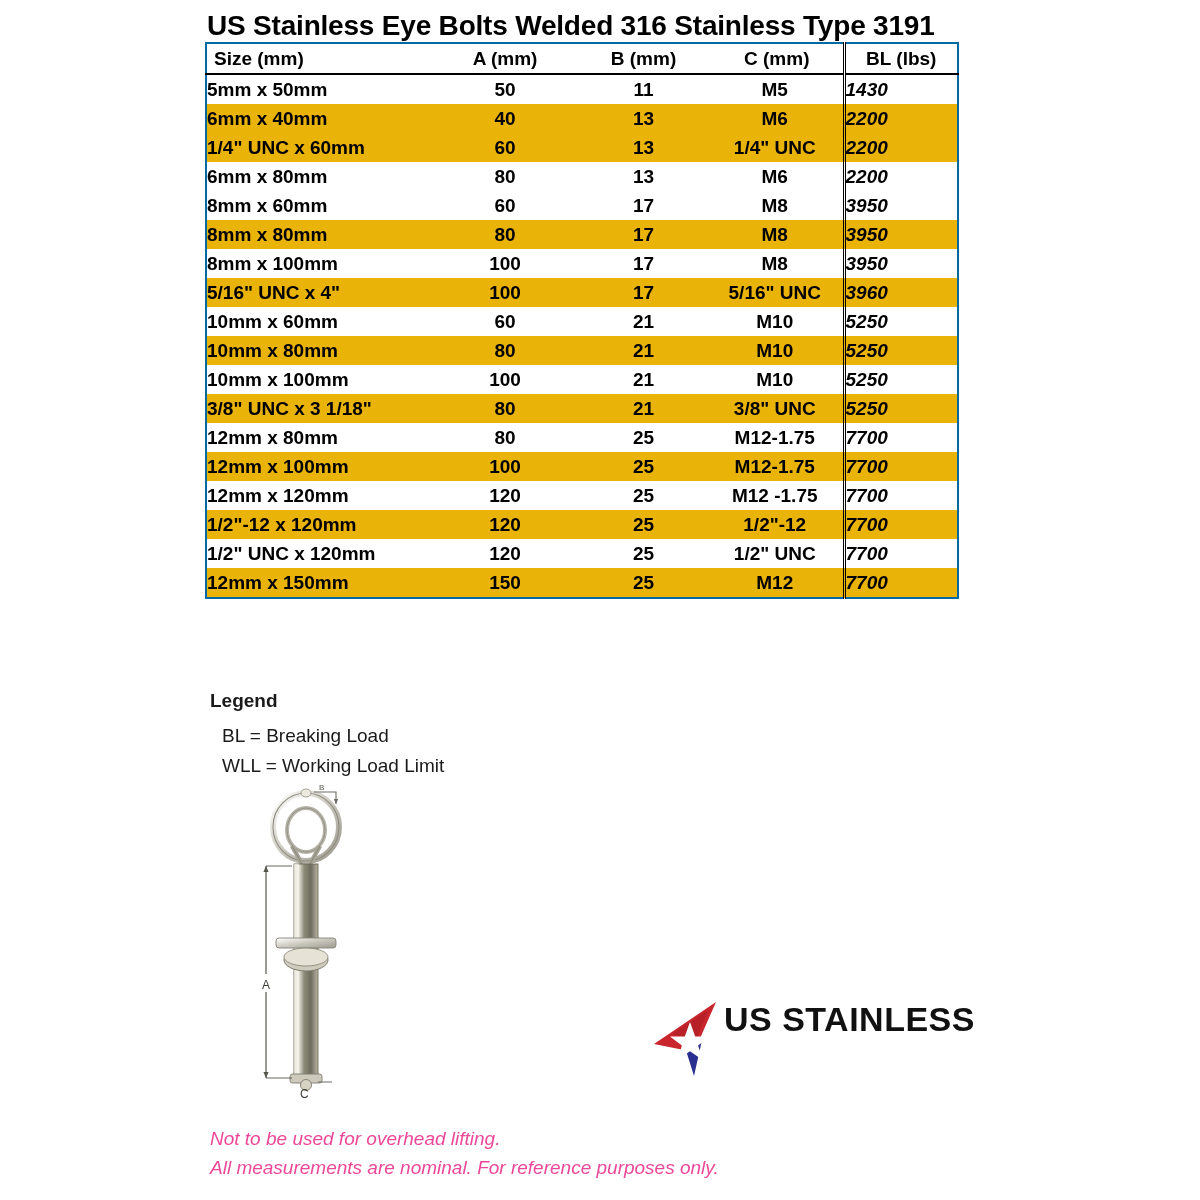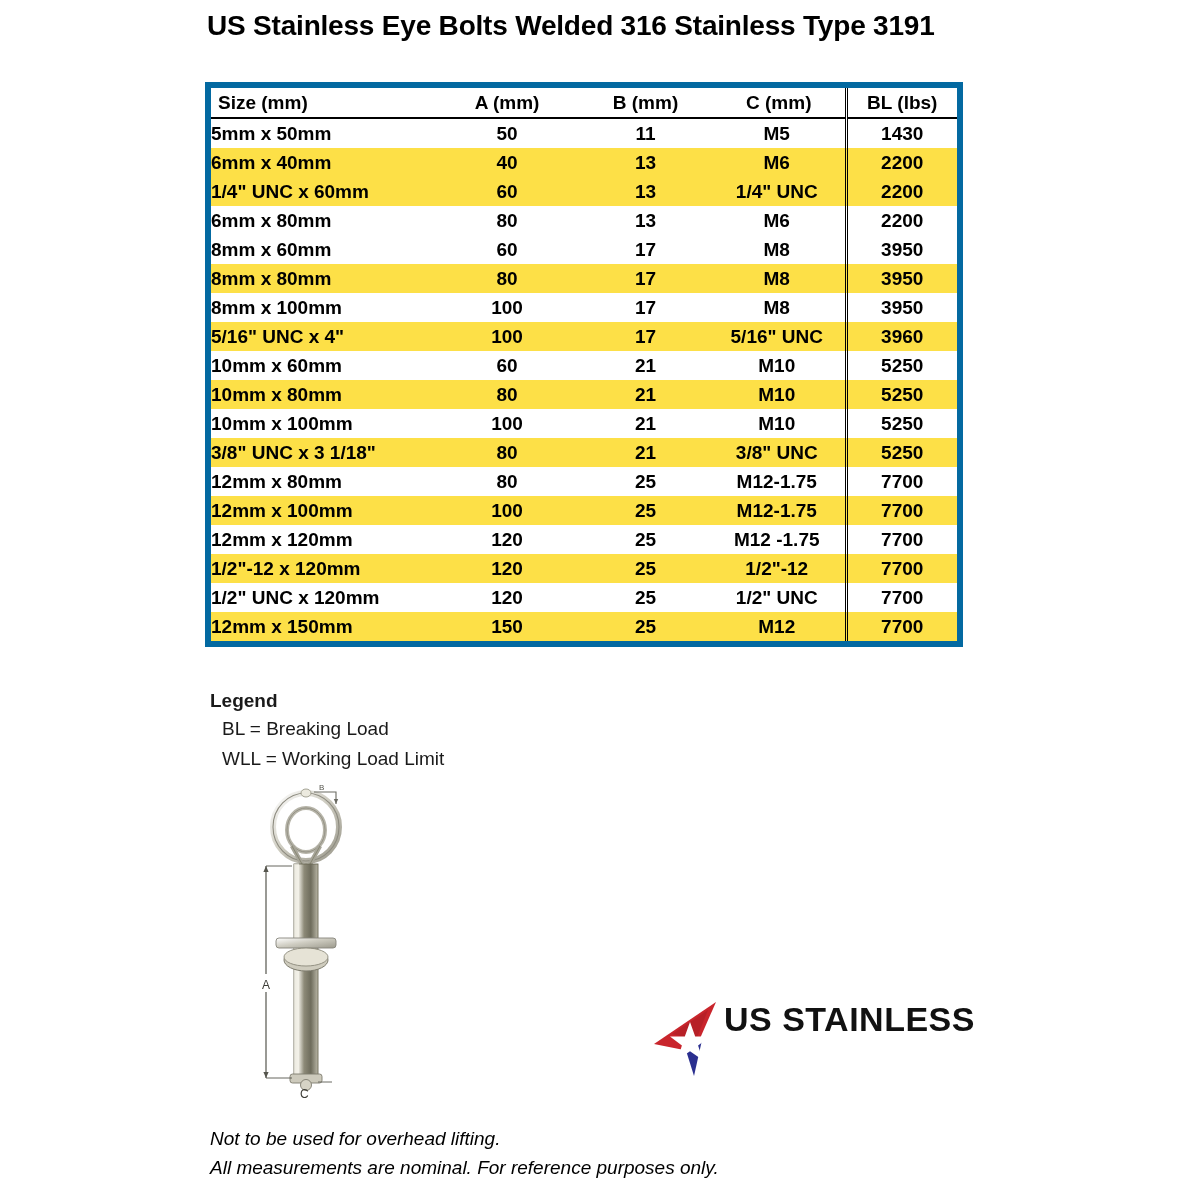--- a/index.html
+++ b/index.html
@@ -32,22 +32,21 @@
   #spec-table-wrap {
     position: absolute;
     left: 205px;
     top: 42px;
     width: 752px;
   }
   table.spec {
     border-collapse: collapse;
     width: 752px;
     table-layout: fixed;
-    border: 6px solid #0369a1;
-    margin-top: 40px;
+    border: 2px solid #0369a1;
   }
   table.spec col.c-size { width: 228px; }
   table.spec col.c-a    { width: 142px; }
   table.spec col.c-b    { width: 135px; }
   table.spec col.c-c    { width: 133px; }
   table.spec col.c-bl   { width: 114px; }
 
   table.spec th,
   table.spec td {
     font-size: 19px;
@@ -66,37 +65,37 @@
   table.spec th.h-a,
   table.spec th.h-b,
   table.spec th.h-c { text-align: center; }
   table.spec th.h-bl { text-align: center; border-left: 3px double #000; }
 
   table.spec td.d-size { text-align: left; }
   table.spec td.d-a,
   table.spec td.d-b { text-align: center; }
   table.spec td.d-c { text-align: center; padding-right: 4px; }
   table.spec td.d-bl {
-    text-align: center;
     border-left: 3px double #000;
-  }
-  table.spec tbody tr.band td { background: #fde047; }
+    font-style: italic;
+  }
+  table.spec tbody tr.band td { background: #eab308; }
   table.spec tbody tr.plain td { background: #ffffff; }
 
   
   #legend {
     position: absolute;
     left: 210px;
     top: 690px;
     font-size: 19px;
     color: #1a1a1a;
   }
   #legend .legend-title {
     font-weight: bold;
-    margin-bottom: 3px;
+    margin-bottom: 10px;
   }
   #legend .legend-line {
     margin-bottom: 2px;
     line-height: 1.45;
     margin-left: 12px;
   }
 
   
   #diagram {
     position: absolute;
@@ -129,21 +128,21 @@
     white-space: nowrap;
   }
 
   
   #footer {
     position: absolute;
     left: 210px;
     top: 1124px;
     font-size: 19px;
     font-style: italic;
-    color: #000000;
+    color: #ec4899;
   }
   #footer .footer-line {
     line-height: 1.55;
     white-space: nowrap;
   }
 </style>
 </head>
 <body>
 
 <div id="spec-title">US Stainless Eye Bolts Welded 316 Stainless Type 3191</div>

